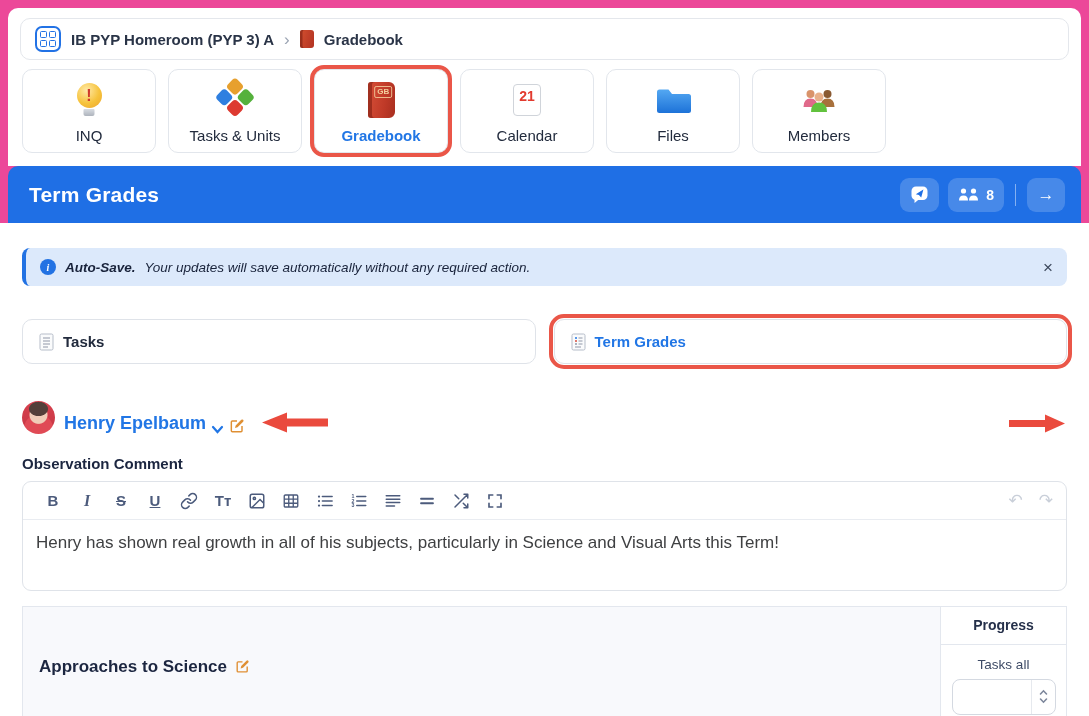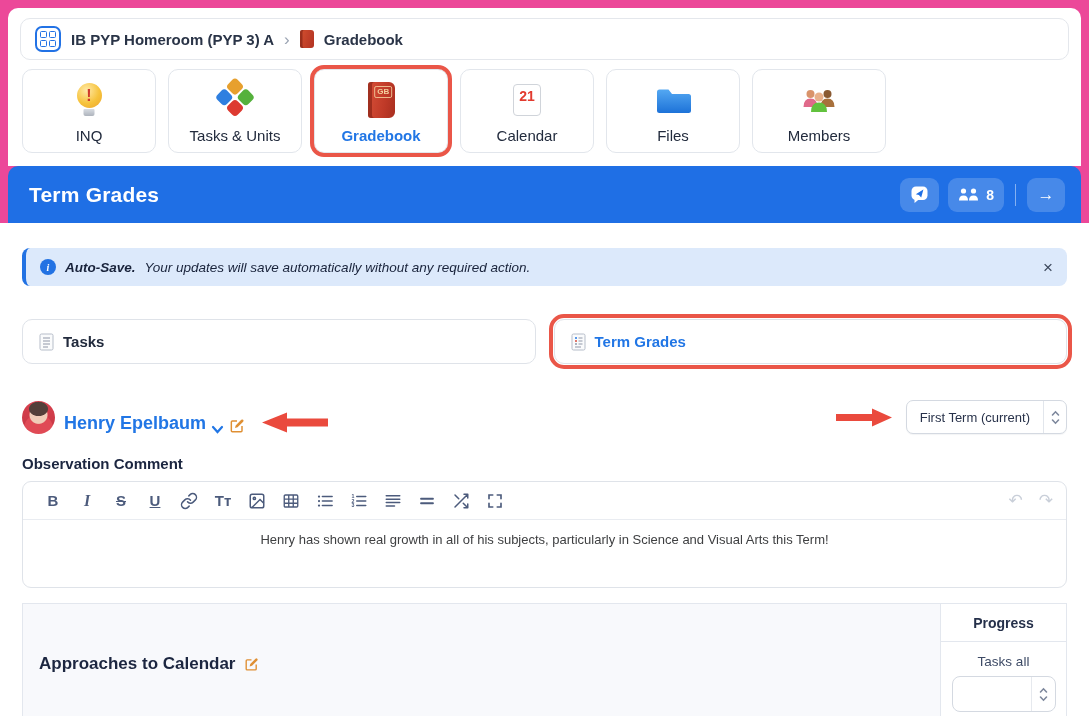--- a/index.html
+++ b/index.html
@@ -75,21 +75,21 @@
   .obs-label { margin:21px 5px 0; font-size:15px; font-weight:700; color:#1c2640; }
 
   .editor { margin:9px 5px 0; border:1px solid #dfe3e9; border-radius:9px; overflow:hidden; background:#fff; }
   .toolbar { display:flex; align-items:center; height:38px; padding:0 13px; border-bottom:1px solid #e9ecf1; }
   .tb-btn { width:34px; height:30px; display:flex; align-items:center; justify-content:center; background:none; border:none; color:#4c5b7c; font-size:15px; font-weight:700; cursor:pointer; }
   .tb-btn.italic { font-style:italic; font-family:"Liberation Serif",serif; font-size:16px; }
   .tb-btn.strike { text-decoration:line-through; }
   .tb-btn.uline { text-decoration:underline; }
   .tb-right { margin-left:auto; display:flex; gap:16px; }
   .tb-right .tb-btn { color:#c9cfd9; font-size:17px; font-weight:400; width:auto; }
-  .editor-body { padding:11px 13px 34px; font-size:13px; color:#3f4042; line-height:1.45; min-height:67px; cursor:text;text-align:center; }
+  .editor-body { padding:11px 13px 34px; font-size:17px; color:#3f4042; line-height:1.45; min-height:67px; cursor:text; }
 
   .grades-table { margin:15px 5px 0; border:1px solid #e3e7ee; display:grid; grid-template-columns:1fr 126px; grid-template-rows:38px 82px; background:#fff; }
   .cell-section { grid-row:1 / 3; background:#f8f9fc; display:flex; align-items:center; gap:8px; padding:0 16px; }
   .section-title { font-size:17px; font-weight:600; color:#1c2640; }
   .cell-progress-header { border-left:1px solid #e3e7ee; border-bottom:1px solid #e3e7ee; display:flex; align-items:center; justify-content:center; font-size:14px; font-weight:700; color:#25304a; }
   .cell-progress-body { border-left:1px solid #e3e7ee; display:flex; flex-direction:column; align-items:center; justify-content:center; gap:7px; }
   .mark-all { font-size:13.5px; color:#3e4b66; }
   .mark-select { width:104px; height:36px; border:1px solid #d4d9e1; border-radius:8px; display:flex; align-items:stretch; background:#fff; cursor:pointer; }
   .ms-spin { margin-left:auto; width:24px; border-left:1px solid #e6e9ee; display:flex; align-items:center; justify-content:center; }
 
@@ -249,29 +249,20 @@
             <path d="M68 7.5 H27 V1.5 L2 11.5 L27 21.5 V15.5 H68 Z" fill="#ea4a3d"></path>
           </svg>
       </span>
 
       <span class="right-group">
         <span class="annot-arrow">
           <svg width="58" height="21" viewBox="0 0 58 21">
               <path d="M0 7 H36 V1.5 L56 10.5 L36 19.5 V14 H0 Z" fill="#ea4a3d"></path>
             </svg>
         </span>
-        <span class="term-select">
-          <span class="ts-value">First Term (current)</span>
-          <span class="ts-spin">
-            <svg width="9" height="15" viewBox="0 0 9 15">
-              <path d="M1.5 5 L4.5 1.8 L7.5 5" stroke="#7d879c" stroke-width="1.6" fill="none" stroke-linecap="round"></path>
-              <path d="M1.5 10 L4.5 13.2 L7.5 10" stroke="#7d879c" stroke-width="1.6" fill="none" stroke-linecap="round"></path>
-            </svg>
-          </span>
-        </span>
       </span>
     </div>
 
     <h2 class="obs-label">Observation Comment</h2>
 
     <div class="editor">
       <div class="toolbar">
         <button class="tb-btn">B</button>
         <button class="tb-btn italic">I</button>
         <button class="tb-btn strike">S</button>
@@ -335,21 +326,21 @@
         <span class="tb-right">
           <button class="tb-btn">↶</button>
           <button class="tb-btn">↷</button>
         </span>
       </div>
       <div class="editor-body">Henry has shown real growth in all of his subjects, particularly in Science and Visual Arts this Term!</div>
     </div>
 
     <div class="grades-table">
       <div class="cell-section">
-        <span class="section-title">Approaches to Calendar</span>
+        <span class="section-title">Approaches to Science</span>
         <button class="icon-btn">
           <svg width="15" height="15" viewBox="0 0 24 24">
             <path d="M12 4.5H5A1.5 1.5 0 0 0 3.5 6v13A1.5 1.5 0 0 0 5 20.5h13a1.5 1.5 0 0 0 1.5-1.5v-7" fill="none" stroke="#df8f33" stroke-width="2.2"></path>
             <path d="M21.2 2.8a2 2 0 0 0-2.8 0L10 11.2 9 15l3.8-1 8.4-8.4a2 2 0 0 0 0-2.8z" fill="#df8f33"></path>
           </svg>
         </button>
       </div>
       <div class="cell-progress-header">Progress</div>
       <div class="cell-progress-body">
         <span class="mark-all">Tasks all</span>

